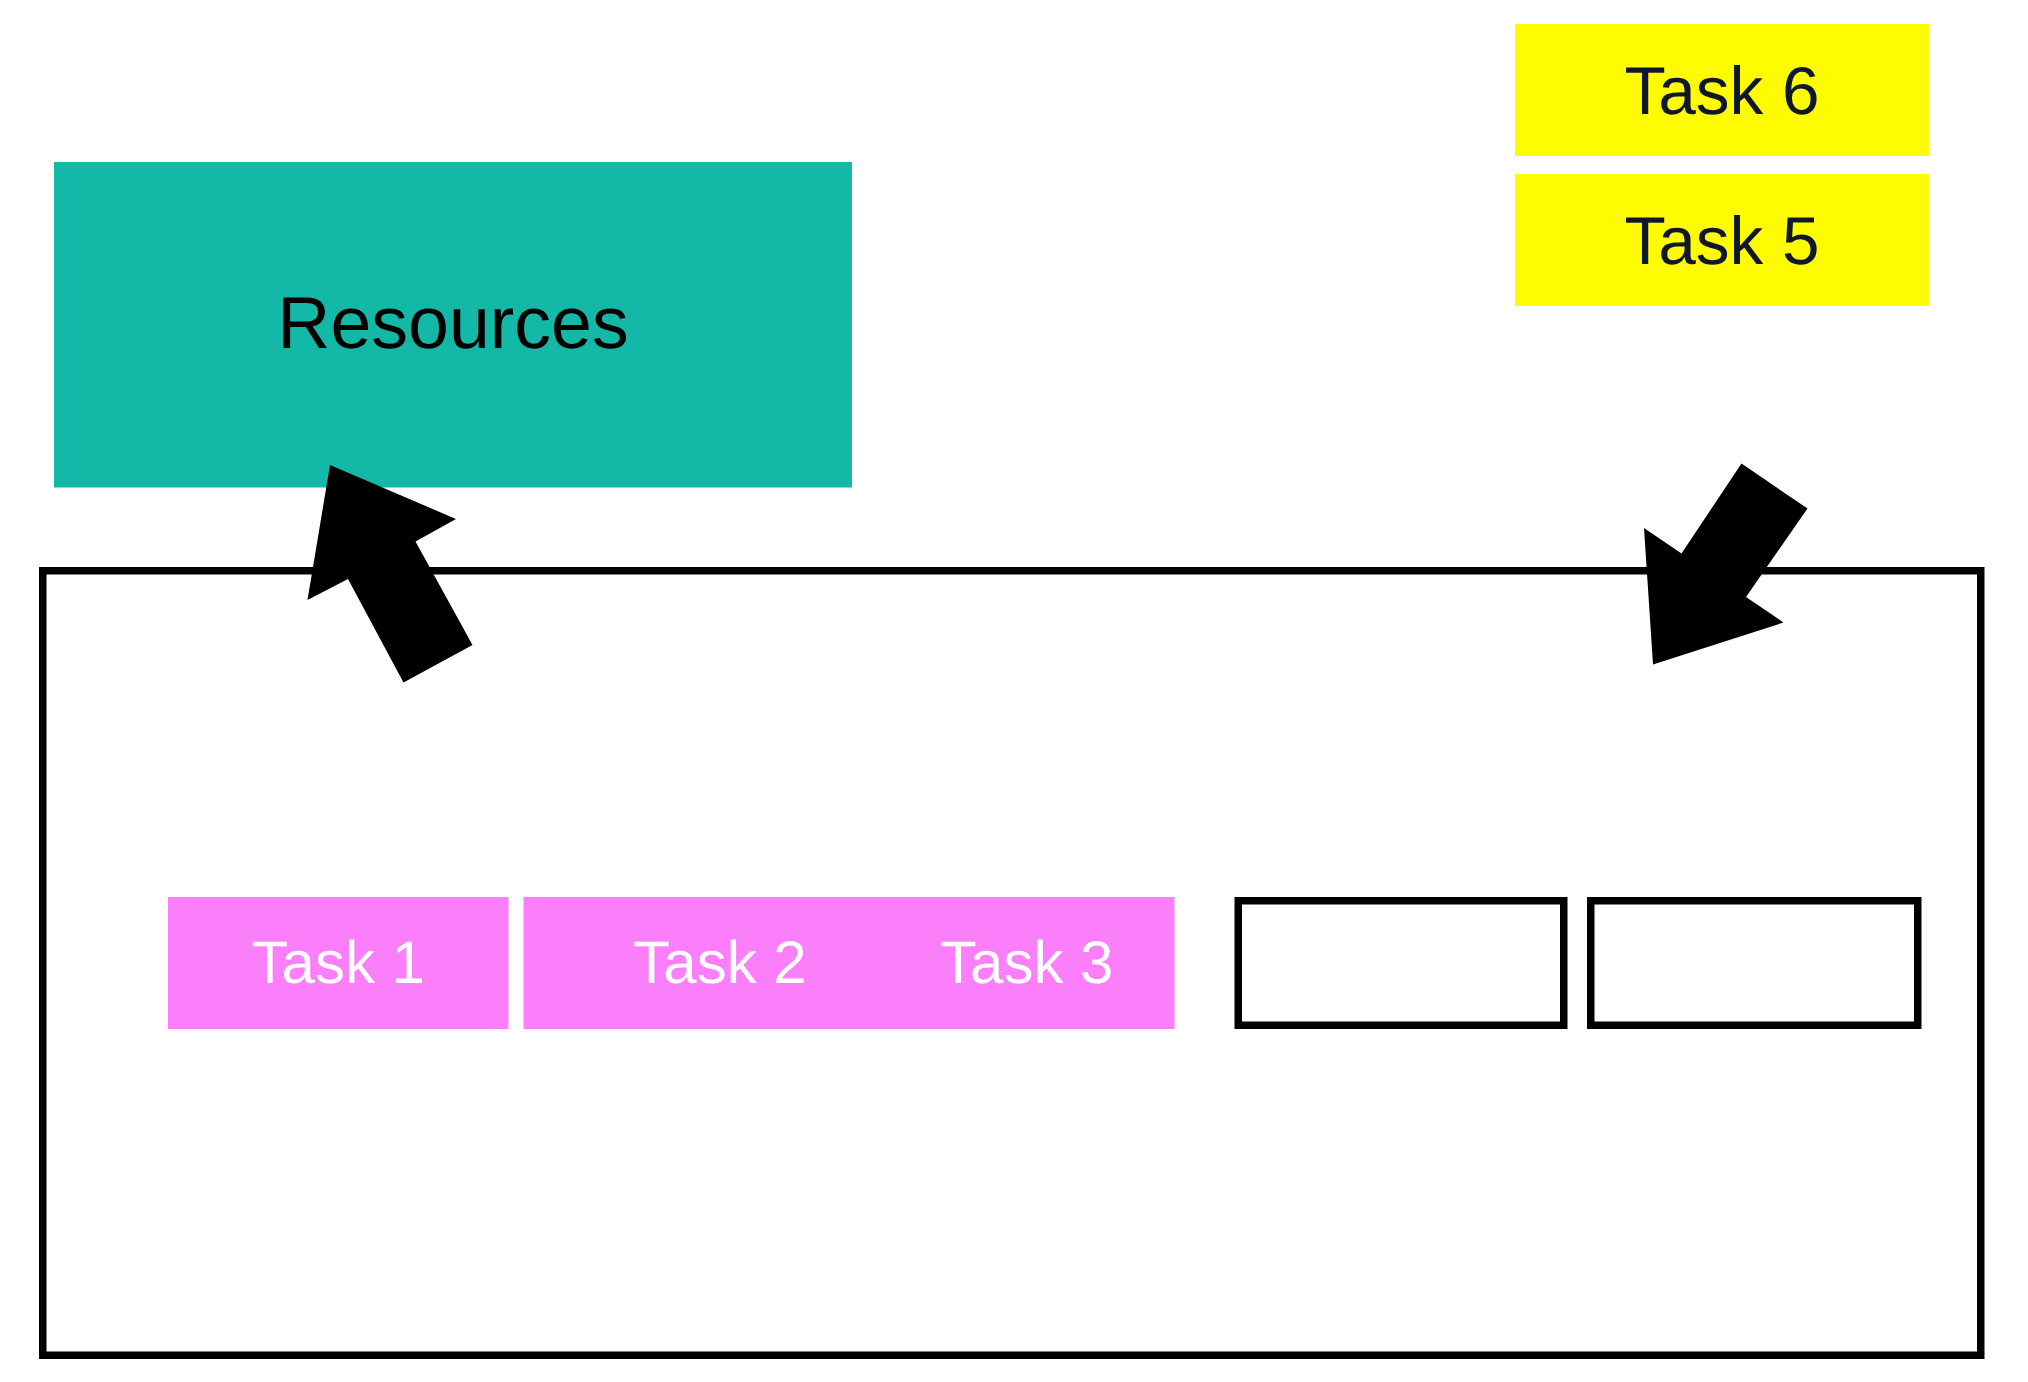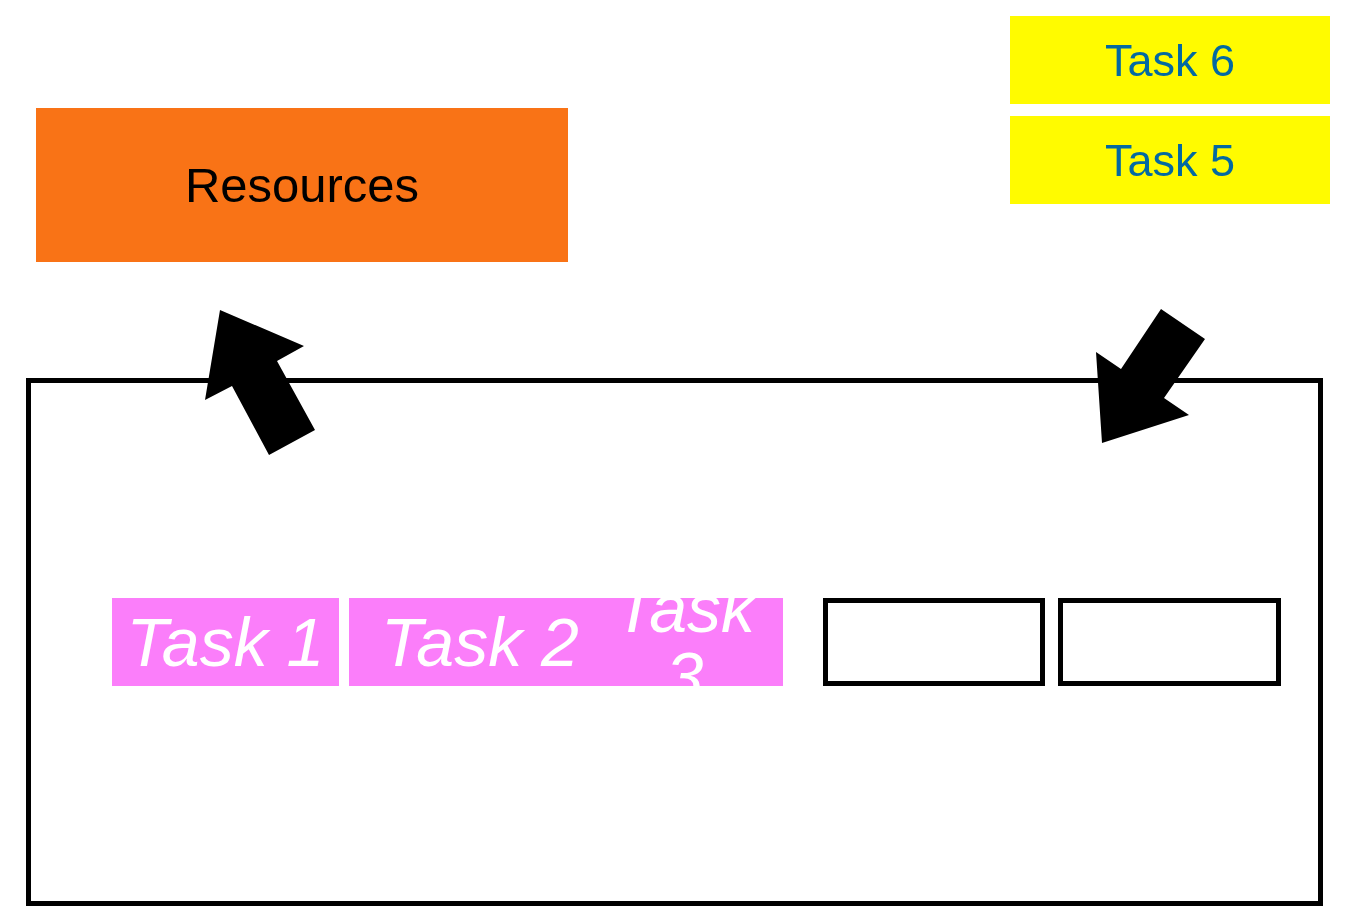--- a/index.html
+++ b/index.html
@@ -12,46 +12,46 @@
   }
   .abs-box{
     position:absolute;
     display:flex;align-items:center;justify-content:center;
     box-sizing:border-box;
     text-align:center;
     line-height:1;
   }
   
   .resources{
-    left:36px;top:108px;width:532px;height:154px;
-    background:#f97316;
+    left:36px;top:108px;width:532px;height:217px;
+    background:#14b8a6;
     color:#000000;font-size:49px;
   }
   
   .qtask{
-    left:1010px;width:320px;height:88px;
+    left:1010px;width:276px;height:88px;
     background:#fffb00;
-    color:#0369a1;font-size:45px;
+    color:#0f172a;font-size:45px;
   }
   .qtask.q0{top:16px;}
   .qtask.q1{top:116px;}
   .qtask.q2{top:216px;}
   
   .pool{
     position:absolute;
     left:26px;top:378px;width:1297px;height:528px;
     background:#ffffff;
     border:5px solid #000000;
     box-sizing:border-box;
   }
   
   .ptask{
     top:598px;height:88px;
     background:#fb7efa;
-    color:#ffffff;font-size:68px;font-style:italic;
+    color:#ffffff;font-size:40px;
   }
   .ptask.p0{left:112px;width:227px;}
   .ptask.p1{left:349px;width:262px;}
   .ptask.p2{left:586px;width:197px;}
   
   .slot{
     top:598px;height:88px;
     background:#ffffff;
     border:5px solid #000000;
   }

